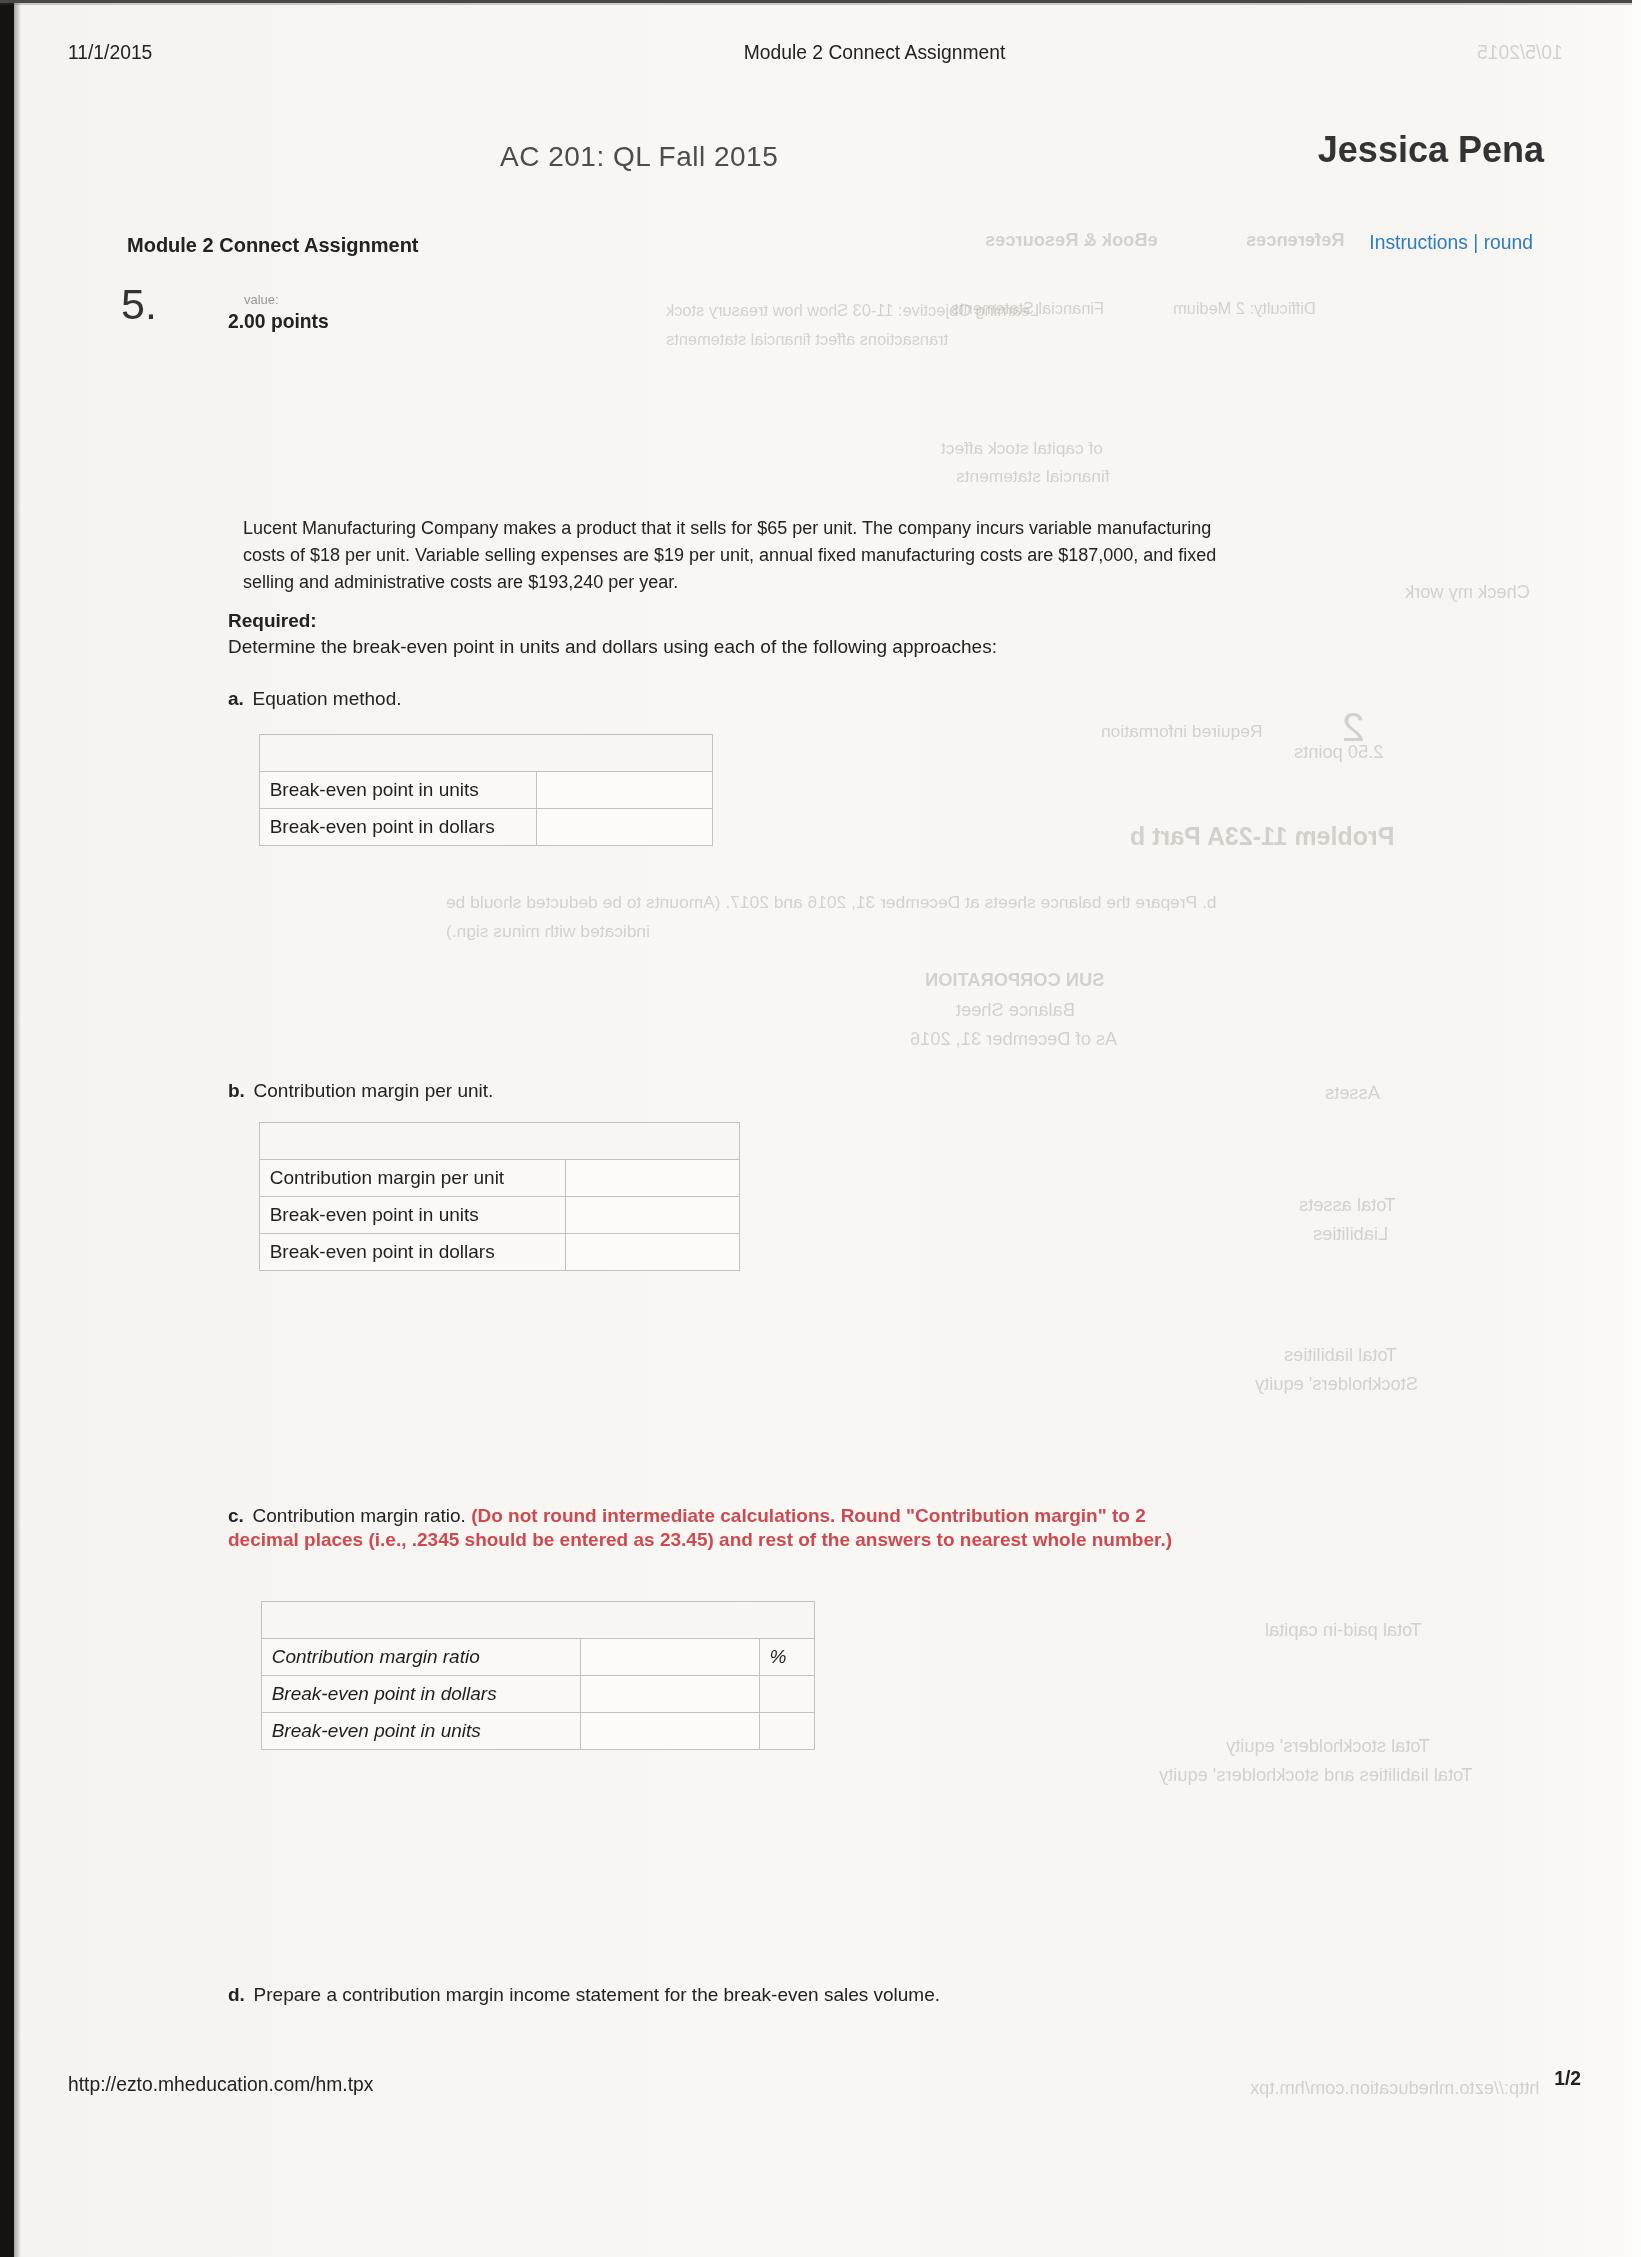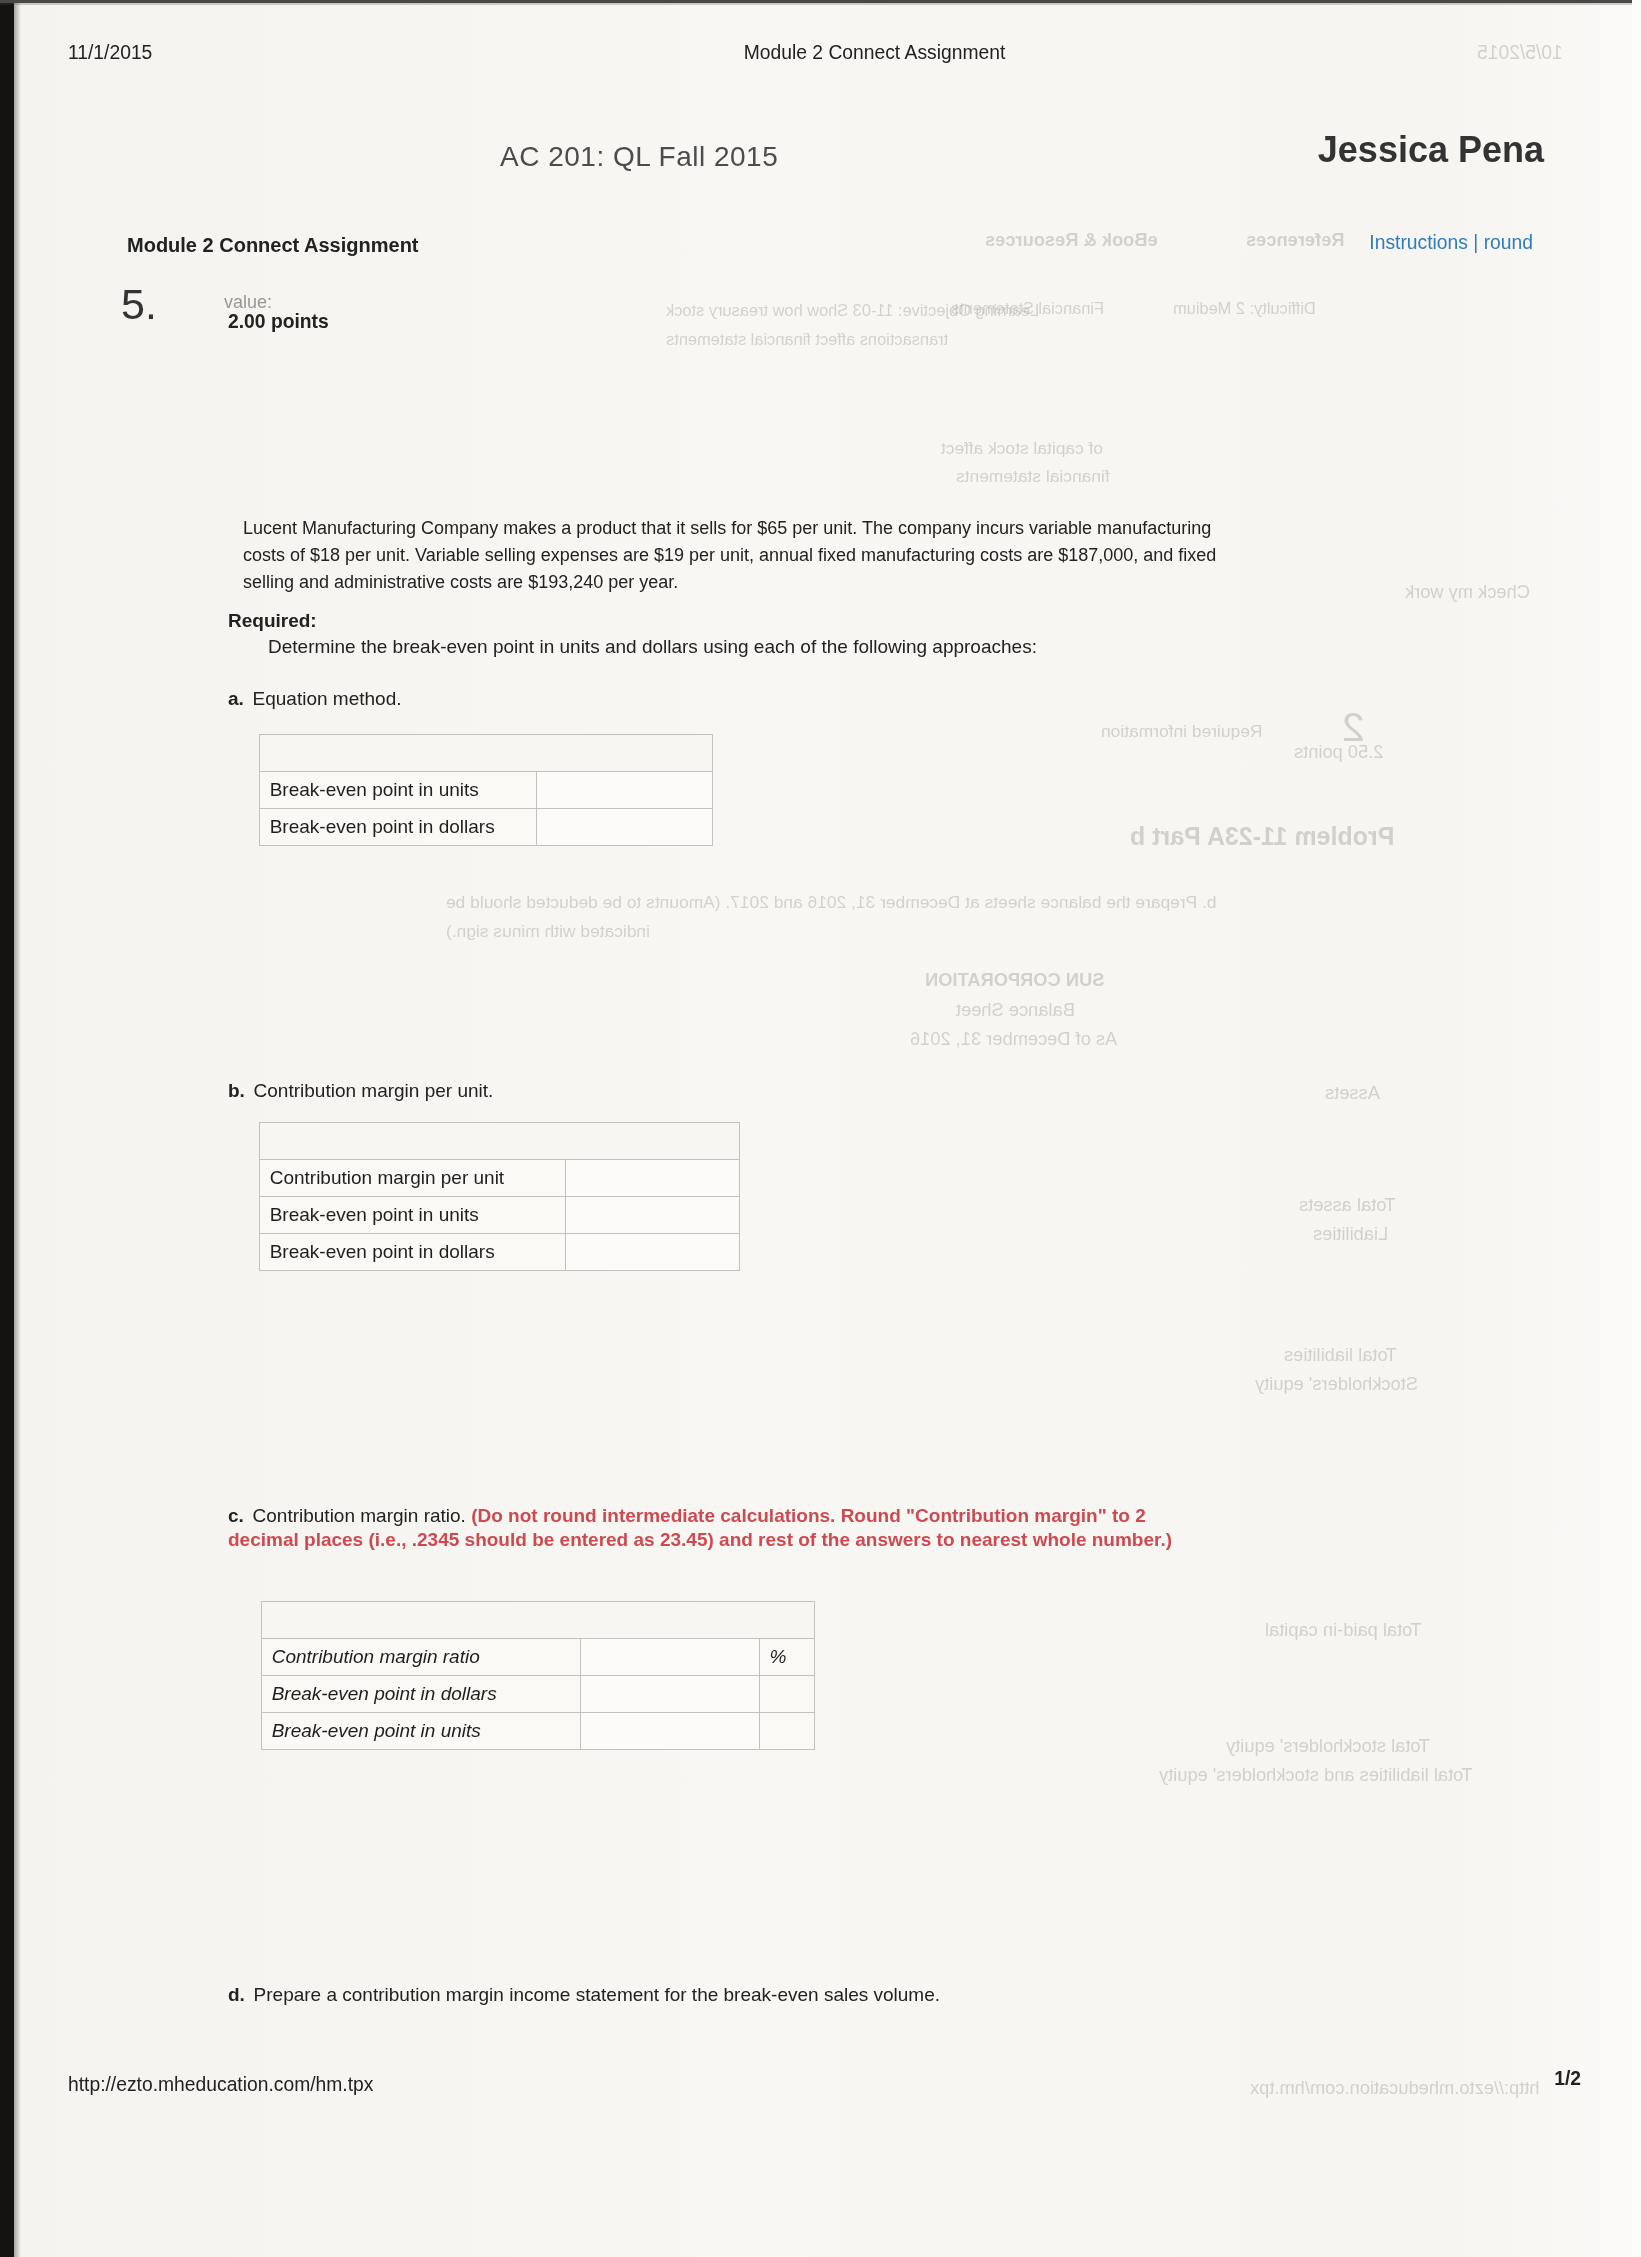--- a/index.html
+++ b/index.html
@@ -22,27 +22,27 @@
   
   .print-date   { left:68px;  top:42px;  font-size:19.3px; }
   .print-title  { left:126px; top:42px;  width:1497px; text-align:center; font-size:19.3px; }
   .course-title { left:500px; top:141px; font-size:28px; color:#4c4c4c; letter-spacing:0.5px; }
   .student-name { right:97px; top:129px; font-size:36px; color:#333; font-weight:600; }
   .assignment-name { left:127px; top:234px; font-size:20px; font-weight:bold; }
   .links { right:108px; top:232px; font-size:19.3px; color:#2e7cbe; }
   .links a { color:#2e7cbe; text-decoration:none; cursor:pointer; }
   
   .q-number  { left:121px; top:280px; font-size:43px; color:#333; }
-  .q-value   { left:224px; top:292px; font-size:18px; color:#979797; }
+  .q-value   { left:244px; top:292px; font-size:13px; color:#979797; }
   .q-points  { left:228px; top:311px; font-size:19.3px; font-weight:bold; }
   .problem-title { left:228px; top:404px; width:1352px; font-size:26px; font-weight:bold;
                    line-height:35px; color:#1f1f1f; }
   .problem-body  { left:243px; top:515px; width:994px; font-size:18px; line-height:27px; }
   .required-label{ left:228px; top:610px; font-size:19px; font-weight:bold; }
-  .required-text { left:228px; top:636px; font-size:19px;margin-left:40px; }
+  .required-text { left:228px; top:636px; font-size:19px; }
   .part-line { font-size:19px; line-height:24px; }
   .part-letter { font-weight:bold; padding-right:8.7px; }
   .part-a { left:228px; top:687px; }
   .part-b { left:228px; top:1079px; }
   .part-c { left:228px; top:1504px; width:975px; }
   .part-d { left:228px; top:1983px; }
   .red-note { color:#ce4a50; font-weight:bold; }
   
   table.ans { border-collapse:collapse; background:#faf9f6;padding-left:46px; }
   table.ans td { border:1px solid #c2c1bd; height:36px; font-size:19px;

